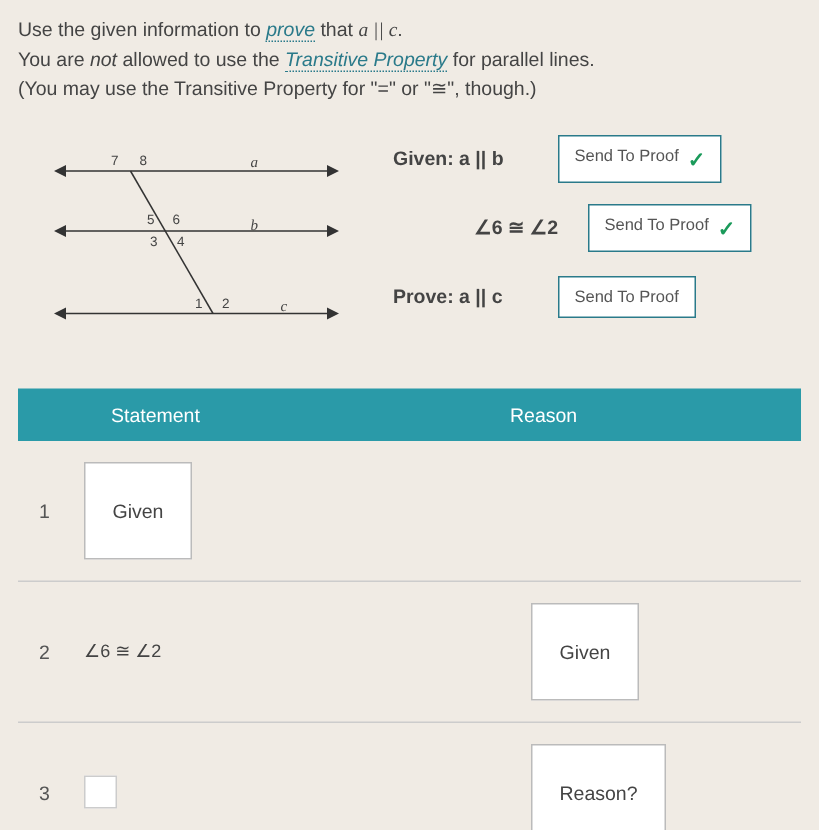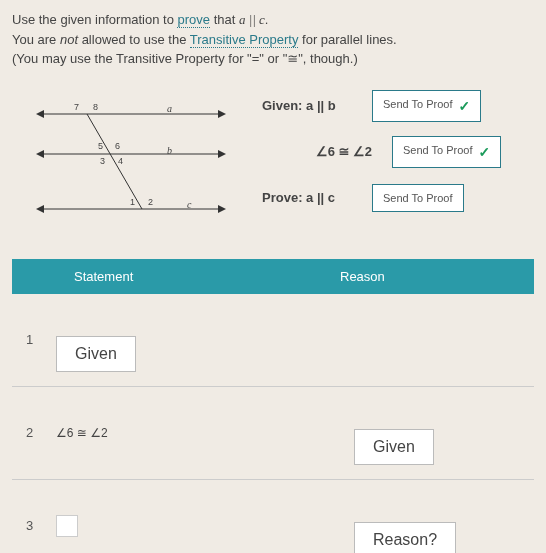--- a/index.html
+++ b/index.html
@@ -6,21 +6,21 @@
   margin: 0;
   padding: 10px 12px;
   font-family: Arial, sans-serif;
   background: #f0ebe4;
   color: #444;
   width: 546px;
   box-sizing: border-box;
   font-size: 13px;
 }
 .intro { line-height: 1.5; margin-bottom: 20px; }
-.intro .link { color: #2a7a8a; border-bottom: 1px dotted #2a7a8a; }
+.intro .link { color: #2a7a8a; border-bottom: 1px dotted #2a7a8a; font-style: italic; }
 .intro em { font-style: italic; text-align: center; }
 .ital { font-style: italic; font-family: 'Times New Roman', serif; }
 .diagram-area { display: flex; align-items: flex-start; margin-bottom: 20px; }
 .diagram { width: 220px; height: 150px; position: relative; }
 .arrow-l { position: absolute; width: 0; height: 0; border-top: 4px solid transparent; border-bottom: 4px solid transparent; border-right: 8px solid #333; }
 .arrow-r { position: absolute; width: 0; height: 0; border-top: 4px solid transparent; border-bottom: 4px solid transparent; border-left: 8px solid #333; }
 .lbl { position: absolute; font-size: 10px; font-style: italic; font-family: 'Times New Roman', serif; }
 .numlbl { position: absolute; font-size: 9px; }
 .givens { margin-left: 30px; }
 .given-row { display: flex; align-items: center; margin-bottom: 12px; height: 34px; }
@@ -29,21 +29,21 @@
 .check { color: #1a9a5a; font-weight: bold; font-size: 14px; }
 .proof-hdr { display: flex; background: #2a9aa8; color: #fff; font-size: 13px; }
 .proof-hdr div { padding: 10px 14px; }
 .col-num { width: 20px; }
 .col-stmt { flex: 1; }
 .col-reason { width: 180px; }
 .proof-row { display: flex; align-items: center; border-bottom: 1px solid #ccc; padding: 14px 0; }
 .proof-row .num { width: 30px; padding-left: 14px; color: #555; }
 .proof-row .stmt { flex: 1; font-size: 12px; }
 .proof-row .reason { width: 180px; }
-.reason-btn { background: #fff; border: 1px solid #bbb; padding: 8px 18px; font-size: 16px; cursor: pointer; color: #444; margin-top: 28px; }
+.reason-btn { background: #fff; border: 1px solid #bbb; padding: 24px 18px; font-size: 13px; cursor: pointer; color: #444; }
 .empty-box { width: 20px; height: 20px; background: #fff; border: 1px solid #ccc; }
 .validate-btn { background: #a21caf; border: 1px solid #bbb; padding: 10px 16px; margin: 14px 0 0 14px; font-size: 13px; cursor: pointer; }
 svg line { stroke: #333; stroke-width: 1; }
 </style>
 </head>
 <body>
 
 
 
 <div class="intro">

